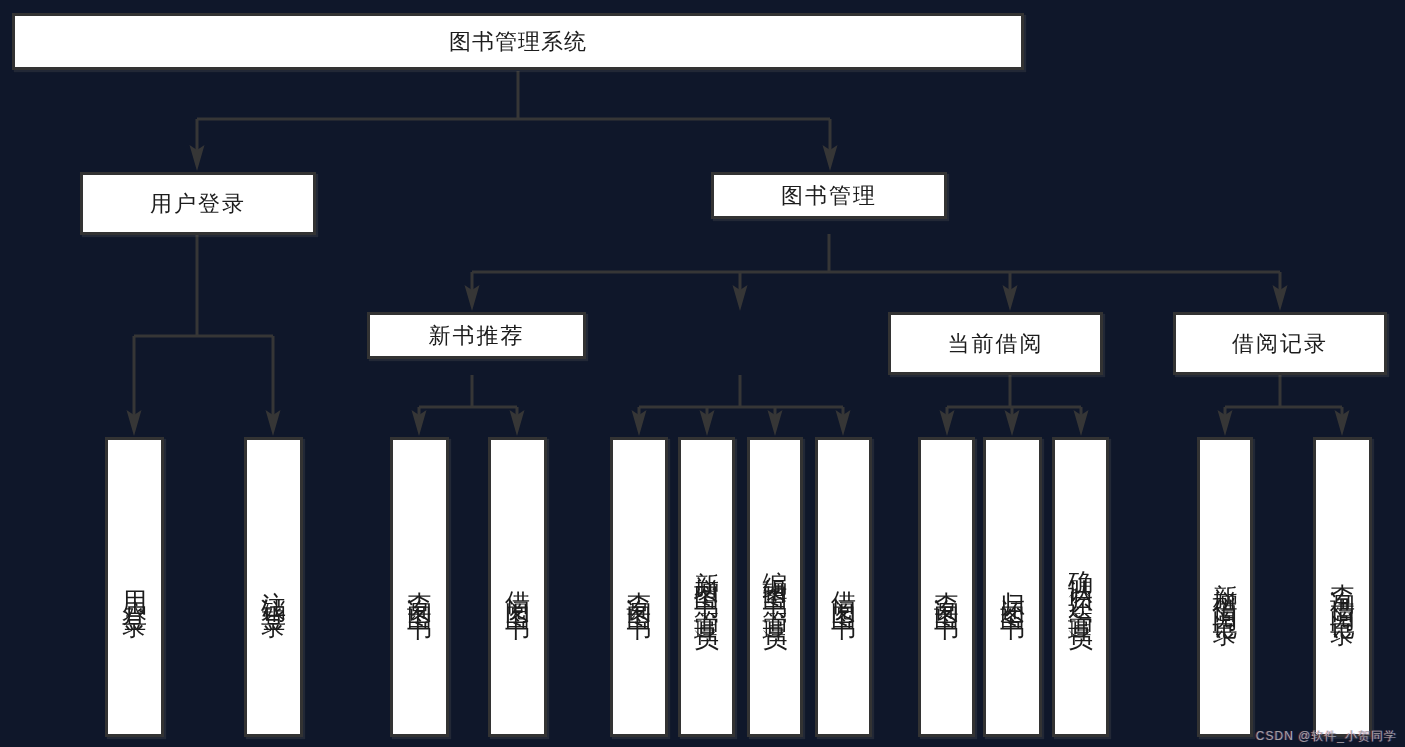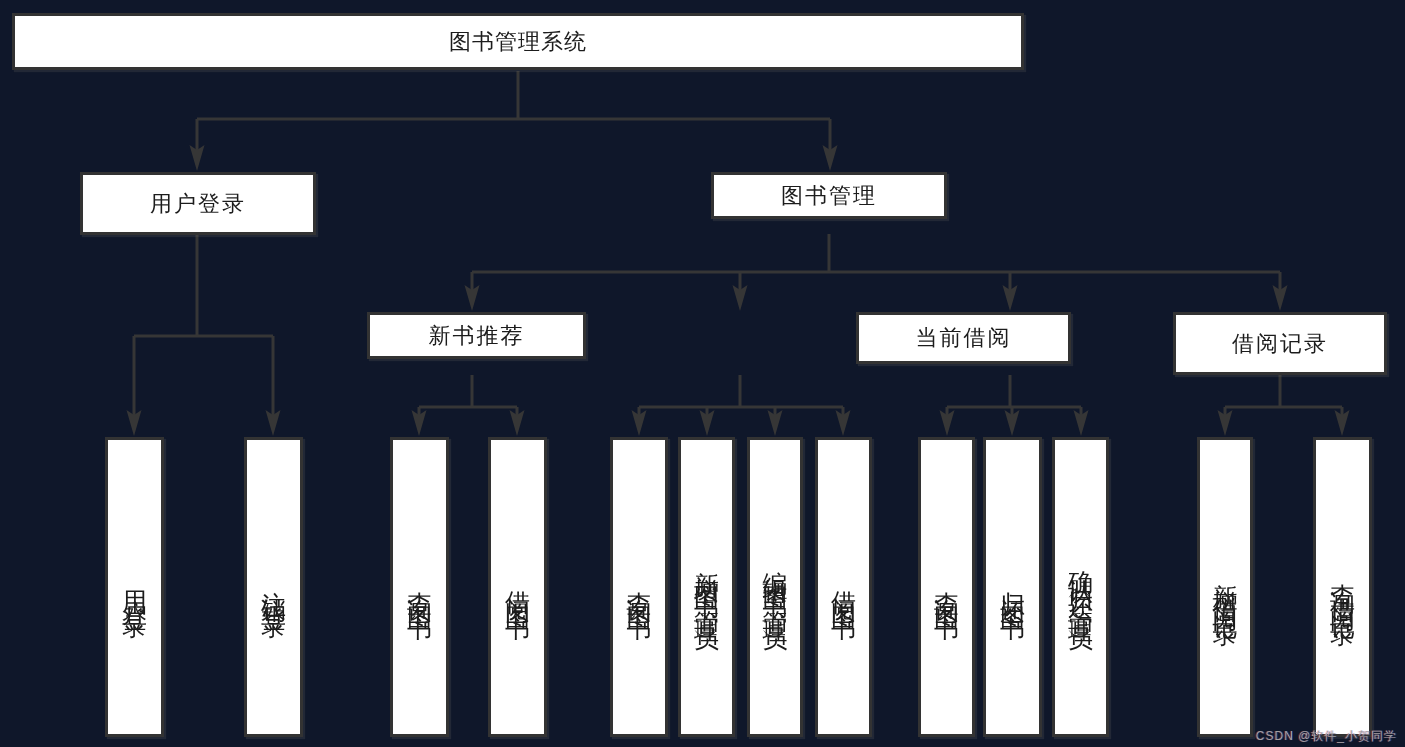--- a/index.html
+++ b/index.html
@@ -128,21 +128,21 @@
   <div class="box h-node" style="left:80px; top:172px; width:236px; height:63px;">
     <span>用户登录</span>
   </div>
   <div class="box h-node" style="left:711px; top:172px; width:236px; height:47px;">
     <span>图书管理</span>
   </div>
 
   <div class="box h-node" style="left:343px; top:312px; width:219px; height:47px;margin-left:24px;">
     <span>新书推荐</span>
   </div>
-  <div class="box h-node" style="left:856px; top:312px; width:215px; height:52px;">
+  <div class="box h-node" style="left:888px; top:312px; width:215px; height:63px;">
     <span>当前借阅</span>
   </div>
   <div class="box h-node" style="left:1173px; top:312px; width:214px; height:63px;">
     <span>借阅记录</span>
   </div>
 
   <div class="box leaf" style="left:105px; top:437px; width:59px; height:300px;">
     <span>用户登录</span>
   </div>
   <div class="box leaf" style="left:244px; top:437px; width:59px; height:300px;">

